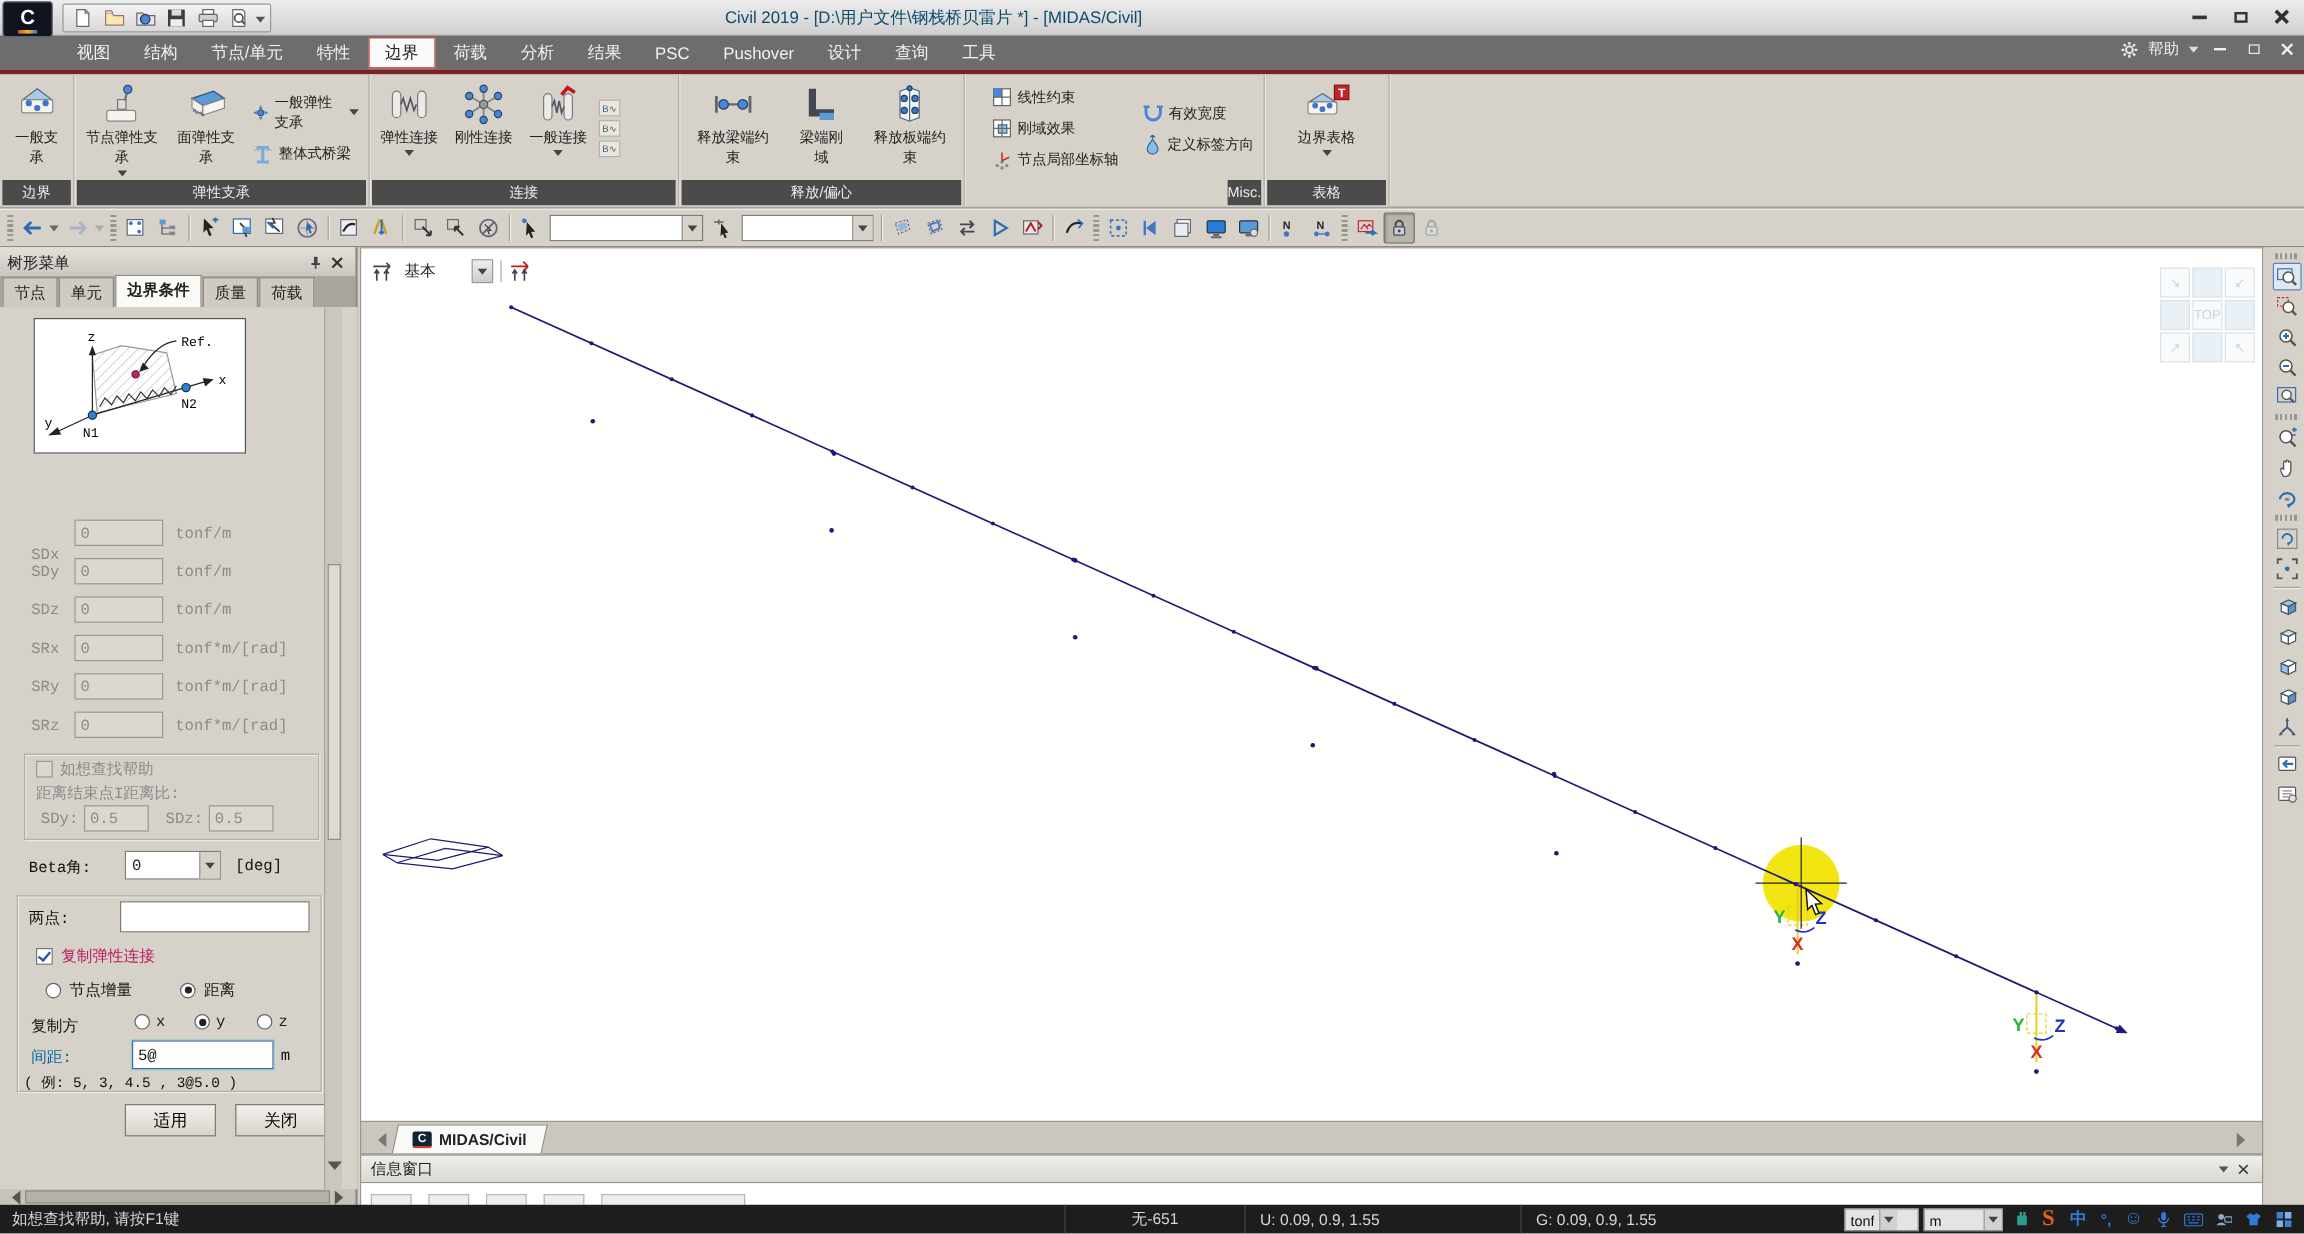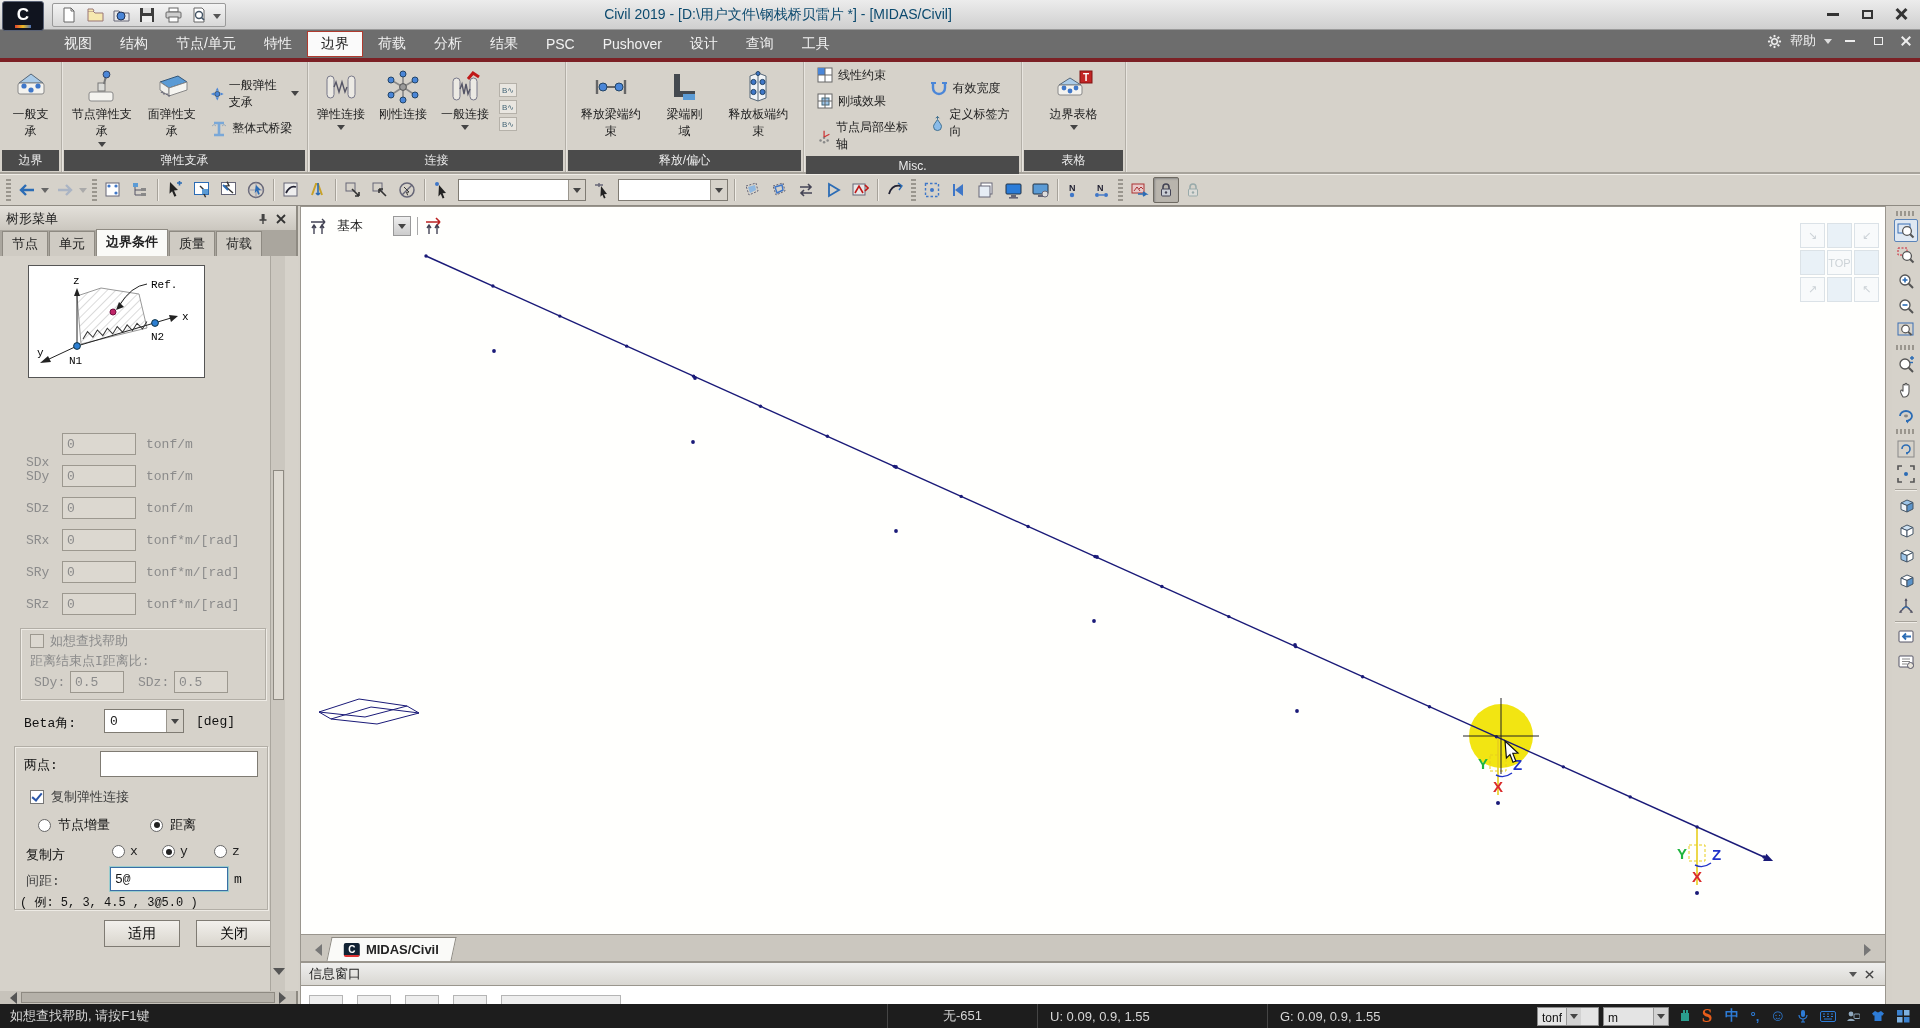--- a/index.html
+++ b/index.html
@@ -367,21 +367,21 @@
                 <circle cx="21.5" cy="22" r="2.6"></circle>
                 <circle cx="17" cy="3.5" r="2"></circle>
               </g>
             </svg>
           </div>
         <span>释放板端约束</span>
       </div>
     </div>
     <div class="rgroup-label">释放/偏心</div>
   </div>
-  <div class="rgroup" style="width:218px;">
+  <div class="rgroup" style="width:250px;align-items:flex-end;">
     <div class="rgroup-content" style="gap:10px;padding-left:8px;">
       <div class="rstack">
         <div class="rsmall">
           <svg width="17" height="17" viewBox="0 0 17 17">
               <rect x="1" y="1" width="14" height="14" fill="#fff" stroke="#666"></rect>
               <rect x="1" y="1" width="7" height="7" fill="#4a86d8"></rect>
               <line x1="8" y1="1" x2="8" y2="15" stroke="#666"></line>
               <line x1="1" y1="8" x2="15" y2="8" stroke="#666"></line>
             </svg>
           <span>线性约束</span>
@@ -768,21 +768,21 @@
           <div class="caret" style="margin:0;"></div>
         </div>
     </div>
     <div class="abs mono" style="left:196px;top:458px;color:#111;">[deg]</div>
 
     <div class="abs groupbox" style="left:14px;top:490px;width:254px;height:164px;"></div>
     <div class="abs mono" style="left:24px;top:500px;color:#111;">两点:</div>
     <input class="abs live-input mono" style="left: 100px; top: 495px; width: 158px; height: 26px;" value="">
     <div class="abs" style="left:30px;top:532px;display:flex;align-items:center;gap:7px;">
       <span class="cb checked"></span>
-      <span class="mono" style="color:#404040;">复制弹性连接</span>
+      <span class="mono" style="color:#be185d;">复制弹性连接</span>
     </div>
     <div class="abs" style="left:38px;top:560px;display:flex;align-items:center;gap:7px;">
       <span class="radio"></span>
       <span class="mono" style="color:#111;">节点增量</span>
     </div>
     <div class="abs" style="left:150px;top:560px;display:flex;align-items:center;gap:7px;">
       <span class="radio sel"></span>
       <span class="mono" style="color:#111;">距离</span>
     </div>
     <div class="abs mono" style="left:26px;top:590px;color:#111;">复制方</div>
@@ -791,21 +791,21 @@
       <span class="mono">x</span>
     </div>
     <div class="abs" style="left:162px;top:588px;display:flex;align-items:center;gap:5px;">
       <span class="radio sel"></span>
       <span class="mono">y</span>
     </div>
     <div class="abs" style="left:214px;top:588px;display:flex;align-items:center;gap:5px;">
       <span class="radio"></span>
       <span class="mono">z</span>
     </div>
-    <div class="abs mono" style="left:26px;top:616px;color:#404040;">间距:</div>
+    <div class="abs mono" style="left:26px;top:616px;color:#0369a1;">间距:</div>
     <input class="abs live-input mono" style="left: 110px; top: 611px; width: 118px; height: 24px; border: 1px solid rgb(58, 110, 165); box-shadow: rgb(153, 204, 204) 0px 0px 0px 1px;" value="5@">
     <div class="abs mono" style="left:234px;top:616px;color:#111;">m</div>
     <div class="abs mono" style="left:20px;top:638px;color:#111;font-size:12px;">( 例: 5, 3, 4.5 , 3@5.0 )</div>
 
     <button class="abs pbtn" style="left:104px;top:664px;width:76px;height:27px;">适用</button>
     <button class="abs pbtn" style="left:196px;top:664px;width:76px;height:27px;">关闭</button>
 
     <div class="abs" style="left:270px;top:0px;width:15px;height:735px;background:#cbc7bf;border-left:1px solid #aaa69e;">
       <div class="abs" style="left:2px;top:214px;width:11px;height:230px;background:#dedad2;border:1px solid #8e8a82;"></div>
       <div class="abs scroll-chev chev-down" style="left:2px;top:712px;"></div>

